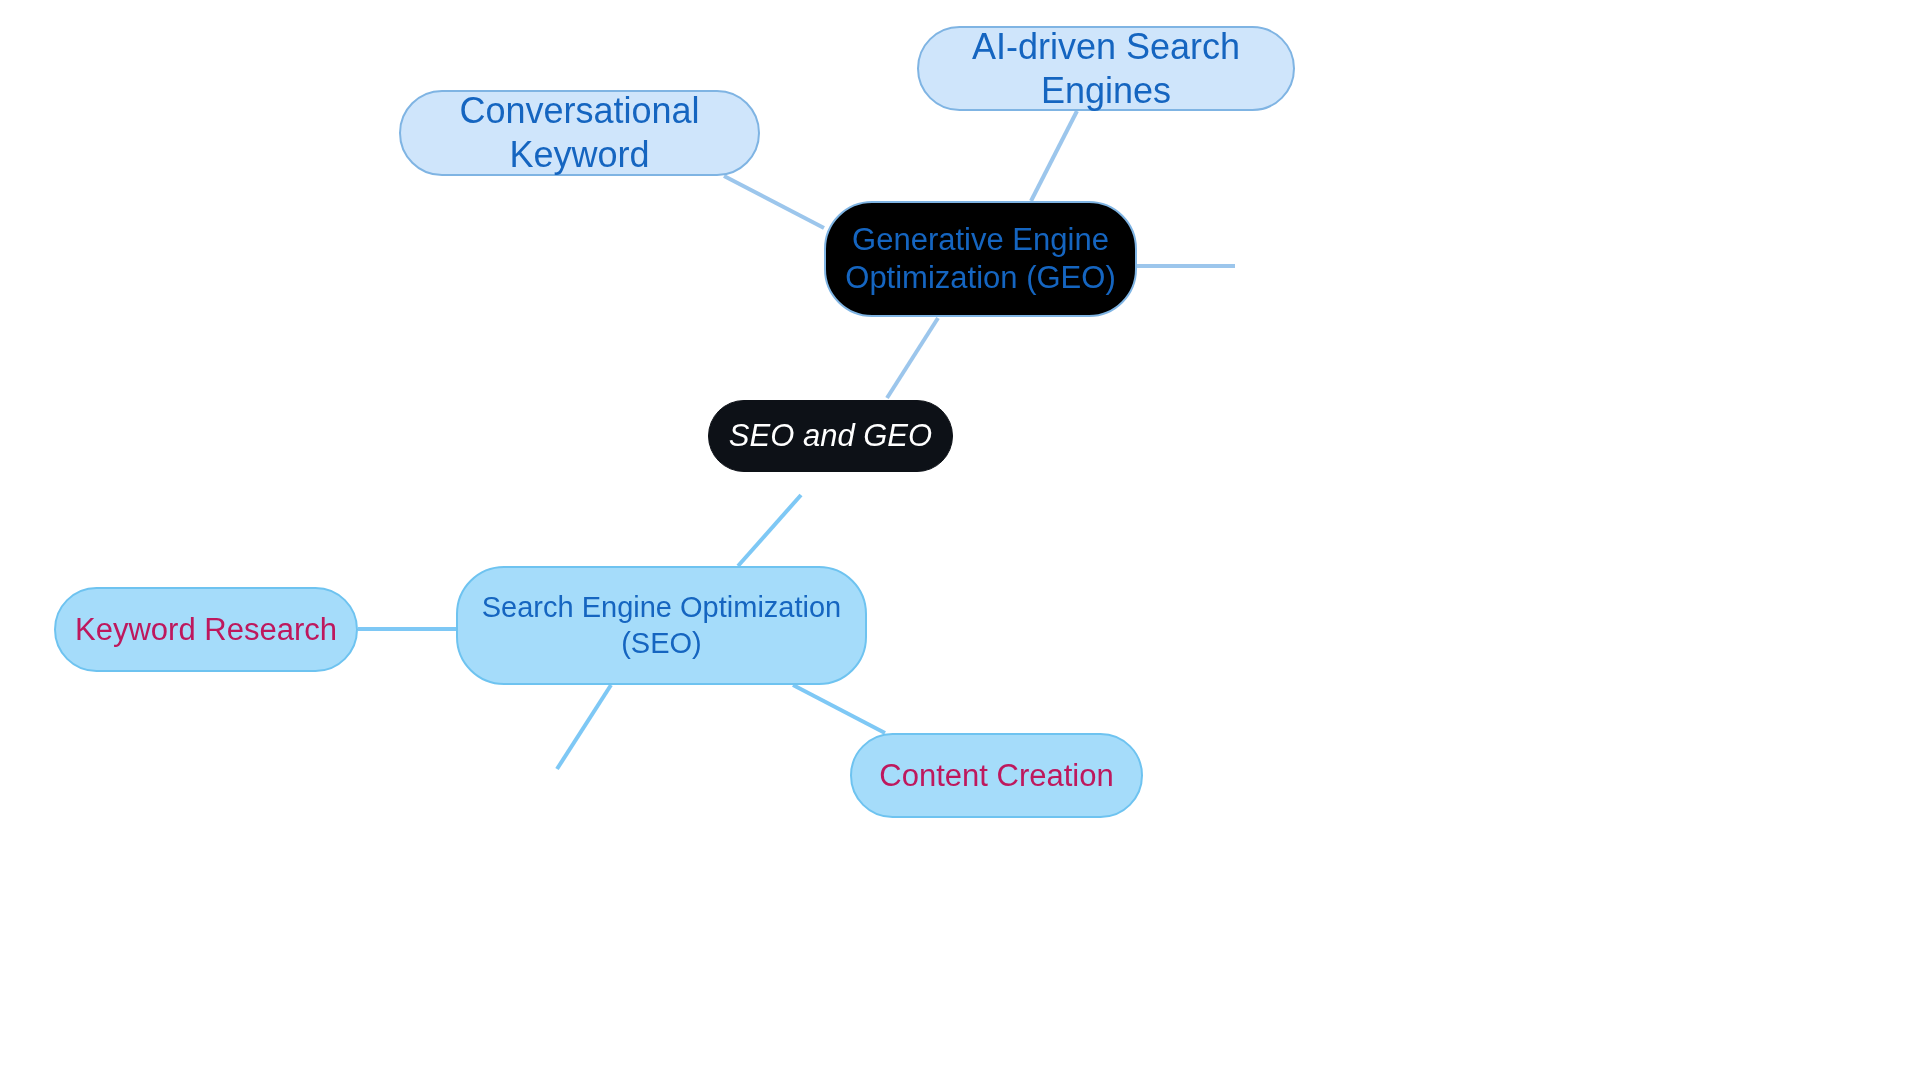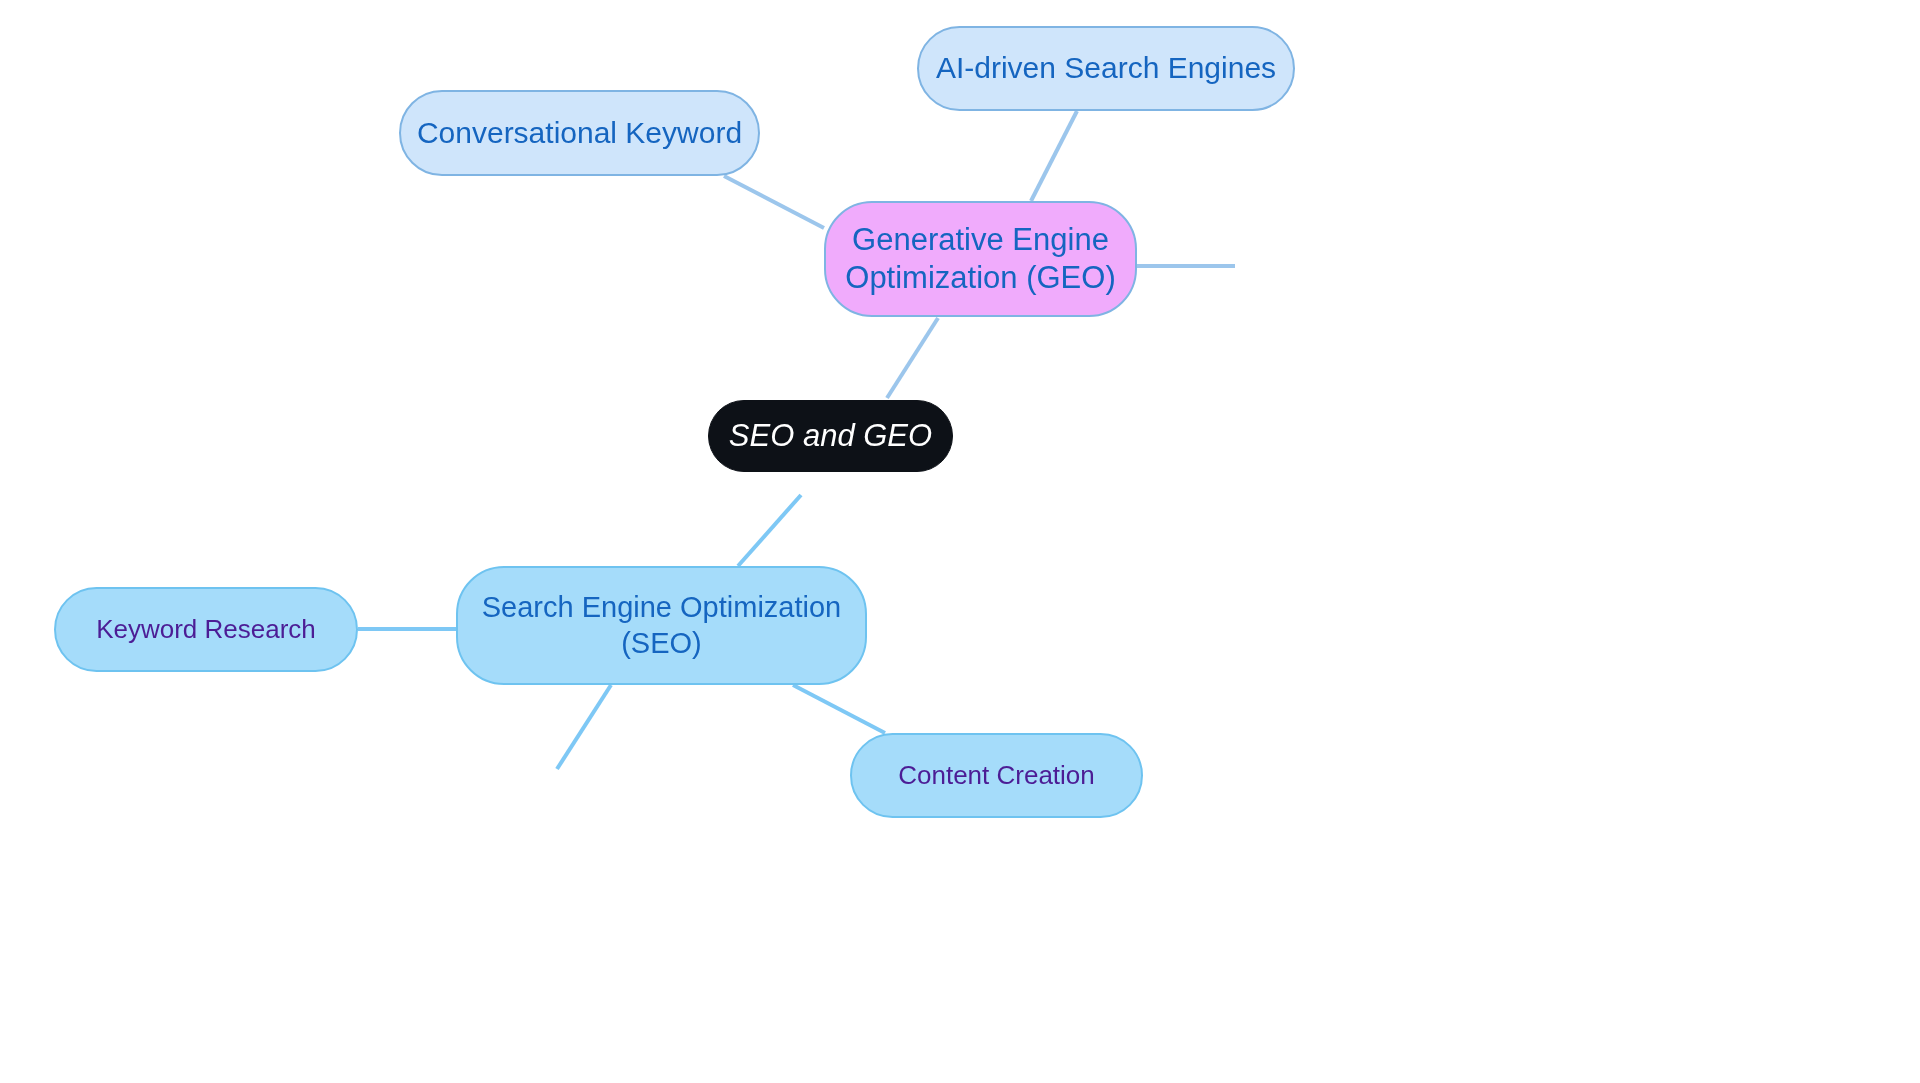--- a/index.html
+++ b/index.html
@@ -41,42 +41,42 @@
     z-index: 5;
   }
   .node-root {
     background: #0d1117;
     border: 1px solid #0d1117;
     color: #ffffff;
     font-size: 31px;
     border-radius: 44px;
   }
   .node-branch-geo {
-    background: #f0abfc;
+    background: #000000;
     border: 2px solid #7fb4e3;
     color: #1565c0;
     font-size: 31px;
   }
   .node-leaf-geo {
     background: #cfe5fb;
     border: 2px solid #7fb4e3;
     color: #1565c0;
-    font-size: 30px;
+    font-size: 36px;
   }
   .node-branch-seo {
     background: #a5dcfa;
     border: 2px solid #6ec3f0;
     color: #1565c0;
     font-size: 29px;
   }
   .node-leaf-seo {
     background: #a5dcfa;
     border: 2px solid #6ec3f0;
-    color: #4c1d95;
-    font-size: 26px;
+    color: #be185d;
+    font-size: 31px;
   }
   .node-label {
     display: block;
     padding: 0 10px;
     white-space: pre-line;
   }
 </style>
 </head>
 <body>
 

